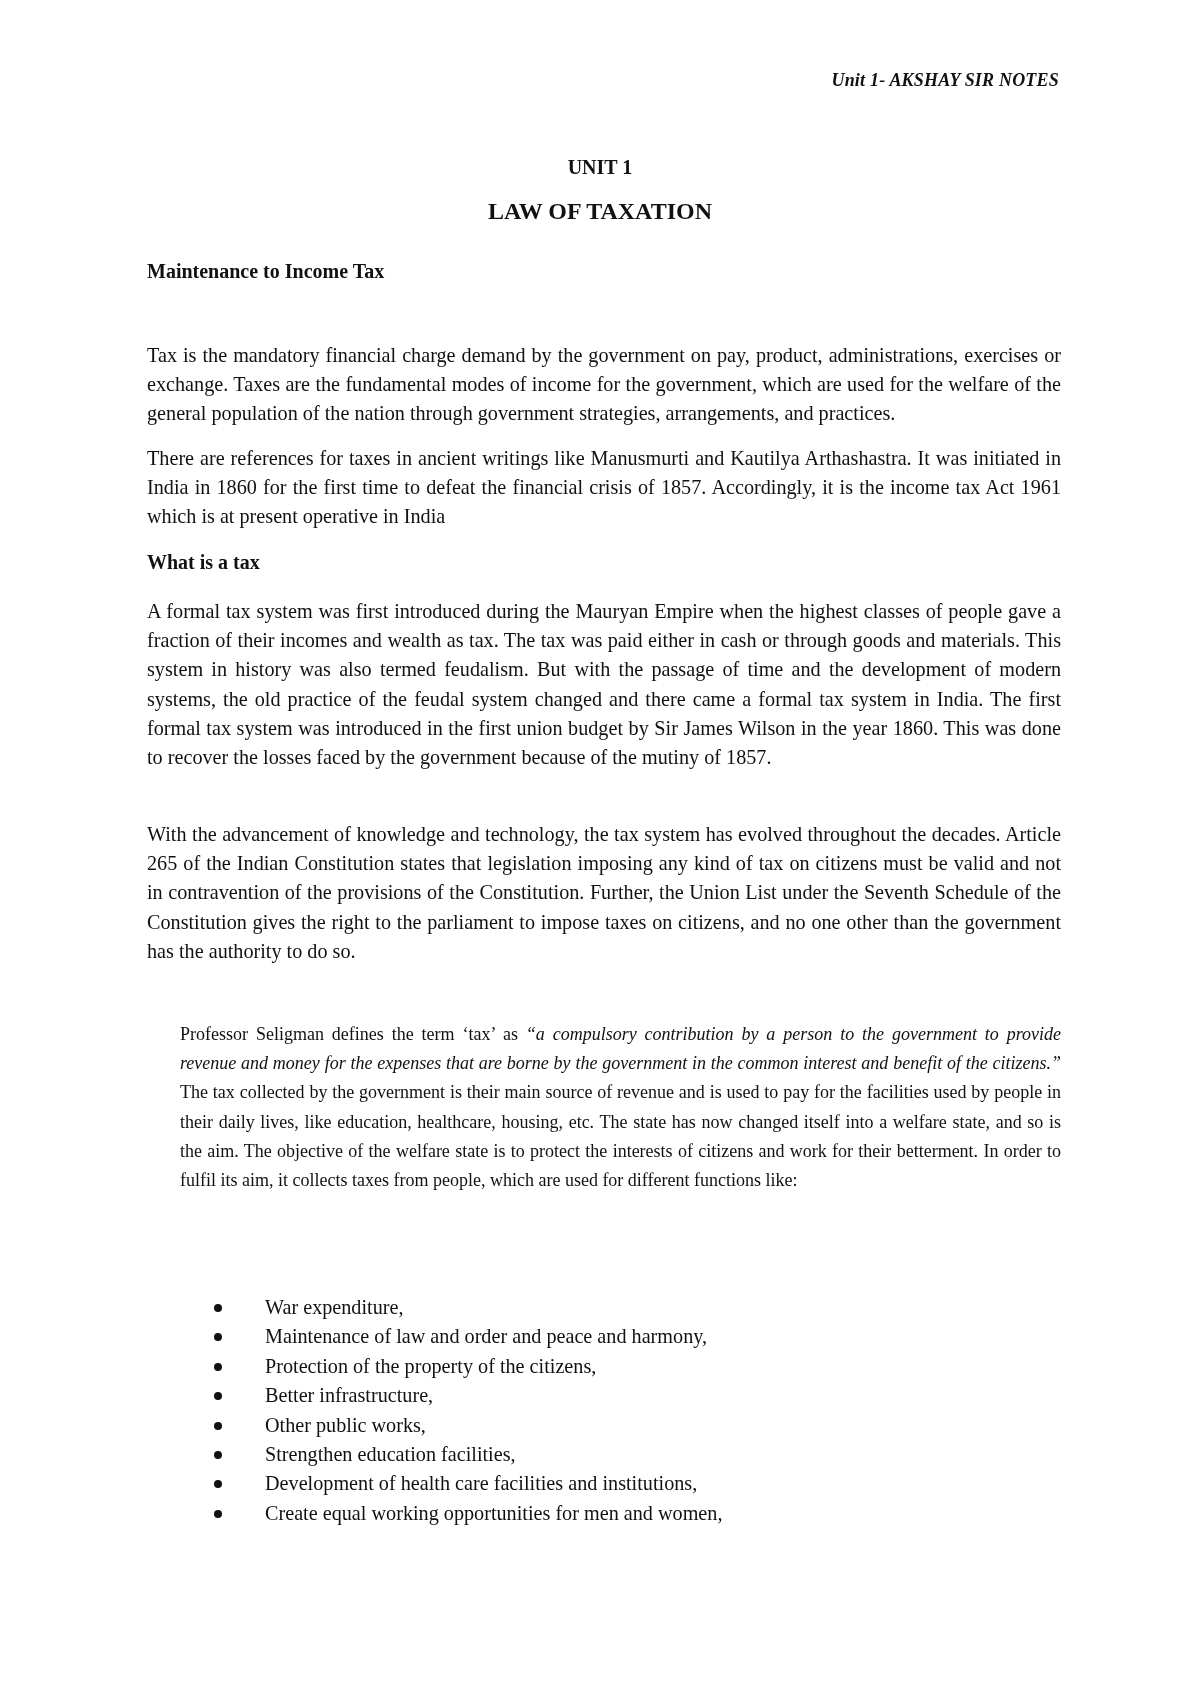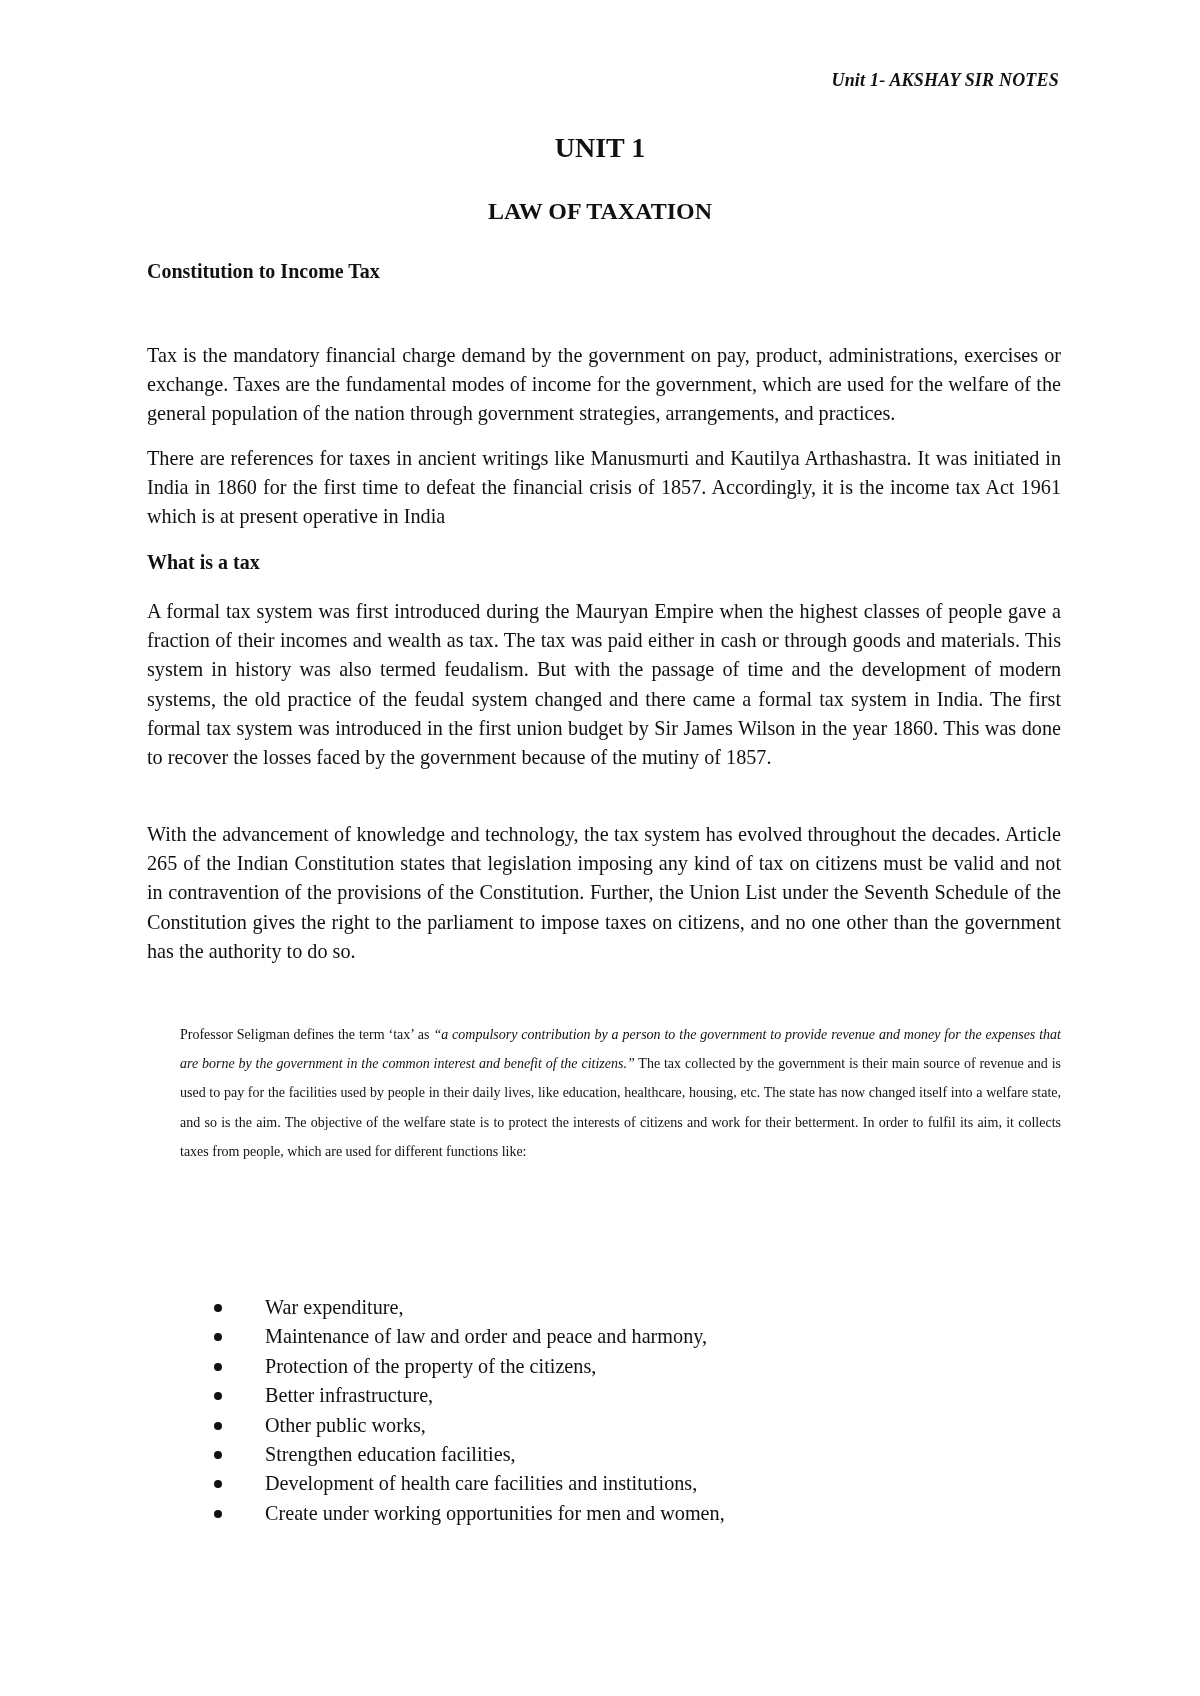--- a/index.html
+++ b/index.html
@@ -34,22 +34,22 @@
       text-align: center;
     }
     .title-block {
       position: absolute;
       left: 0;
       width: 1200px;
       text-align: center;
       font-weight: bold;
     }
     .unit-title {
-      top: 132px;
-      font-size: 28px;
+      top: 156px;
+      font-size: 20px;
     }
     .law-title {
       top: 198px;
       font-size: 24px;
     }
     .content {
       position: absolute;
       left: 147px;
       width: 914px;
       font-size: 20.2px;
@@ -69,21 +69,21 @@
     .p1 { top: 306px; margin-top: 35px; }
     .p2 { top: 444px; }
     .h2 { top: 548px; }
     .p3 { top: 597px; }
     .p4 { top: 820px; }
     .quote-block {
       position: absolute;
       left: 180px;
       width: 881px;
       top: 1020px;
-      font-size: 14px;
+      font-size: 18px;
       line-height: 29.2px;
       text-align: justify;
     }
     .quote-text {
       font-style: italic;
     }
     .bullet-list {
       position: absolute;
       left: 200px;
       top: 1281px;
@@ -111,21 +111,21 @@
 <body>
 
 <div class="page">
 
   <div class="running-header">Unit 1- AKSHAY SIR NOTES</div>
 
   <div class="title-block unit-title">UNIT 1</div>
   <div class="title-block law-title">LAW OF TAXATION</div>
 
   <div class="content h1">
-    <h2 class="section-heading">Constitution to Income Tax</h2>
+    <h2 class="section-heading">Maintenance to Income Tax</h2>
   </div>
 
   <div class="content p1">
     <p>Tax is the mandatory financial charge demand by the government on pay, product, administrations, exercises or exchange. Taxes are the fundamental modes of income for the government, which are used for the welfare of the general population of the nation through government strategies, arrangements, and practices.</p>
   </div>
 
   <div class="content p2">
     <p>There are references for taxes in ancient writings like Manusmurti and Kautilya Arthashastra. It was initiated in India in 1860 for the first time to defeat the financial crisis of 1857. Accordingly, it is the income tax Act 1961 which is at present operative in India</p>
   </div>
 
@@ -146,16 +146,16 @@
   </div>
 
   <ul class="bullet-list">
     <li><span class="bullet-dot"></span><span>War expenditure,</span></li>
     <li><span class="bullet-dot"></span><span>Maintenance of law and order and peace and harmony,</span></li>
     <li><span class="bullet-dot"></span><span>Protection of the property of the citizens,</span></li>
     <li><span class="bullet-dot"></span><span>Better infrastructure,</span></li>
     <li><span class="bullet-dot"></span><span>Other public works,</span></li>
     <li><span class="bullet-dot"></span><span>Strengthen education facilities,</span></li>
     <li><span class="bullet-dot"></span><span>Development of health care facilities and institutions,</span></li>
-    <li><span class="bullet-dot"></span><span>Create under working opportunities for men and women,</span></li>
+    <li><span class="bullet-dot"></span><span>Create equal working opportunities for men and women,</span></li>
   </ul>
 
 </div>
 
 </body></html>

